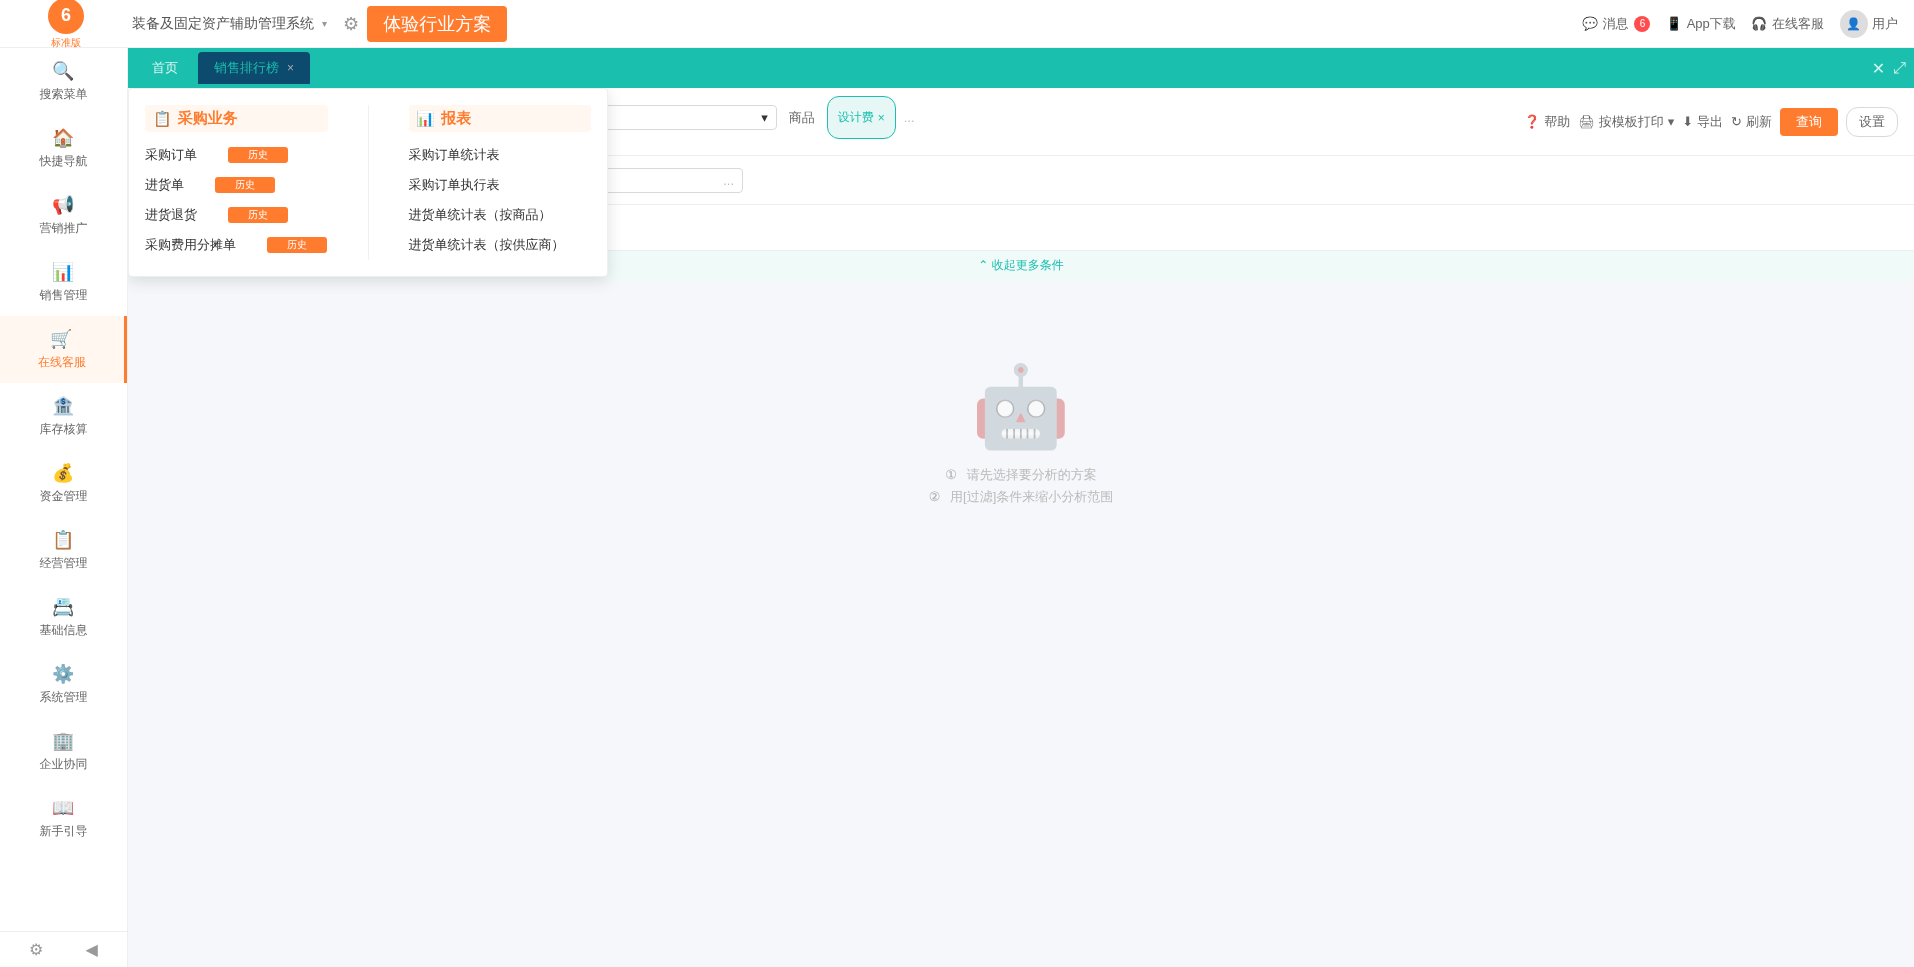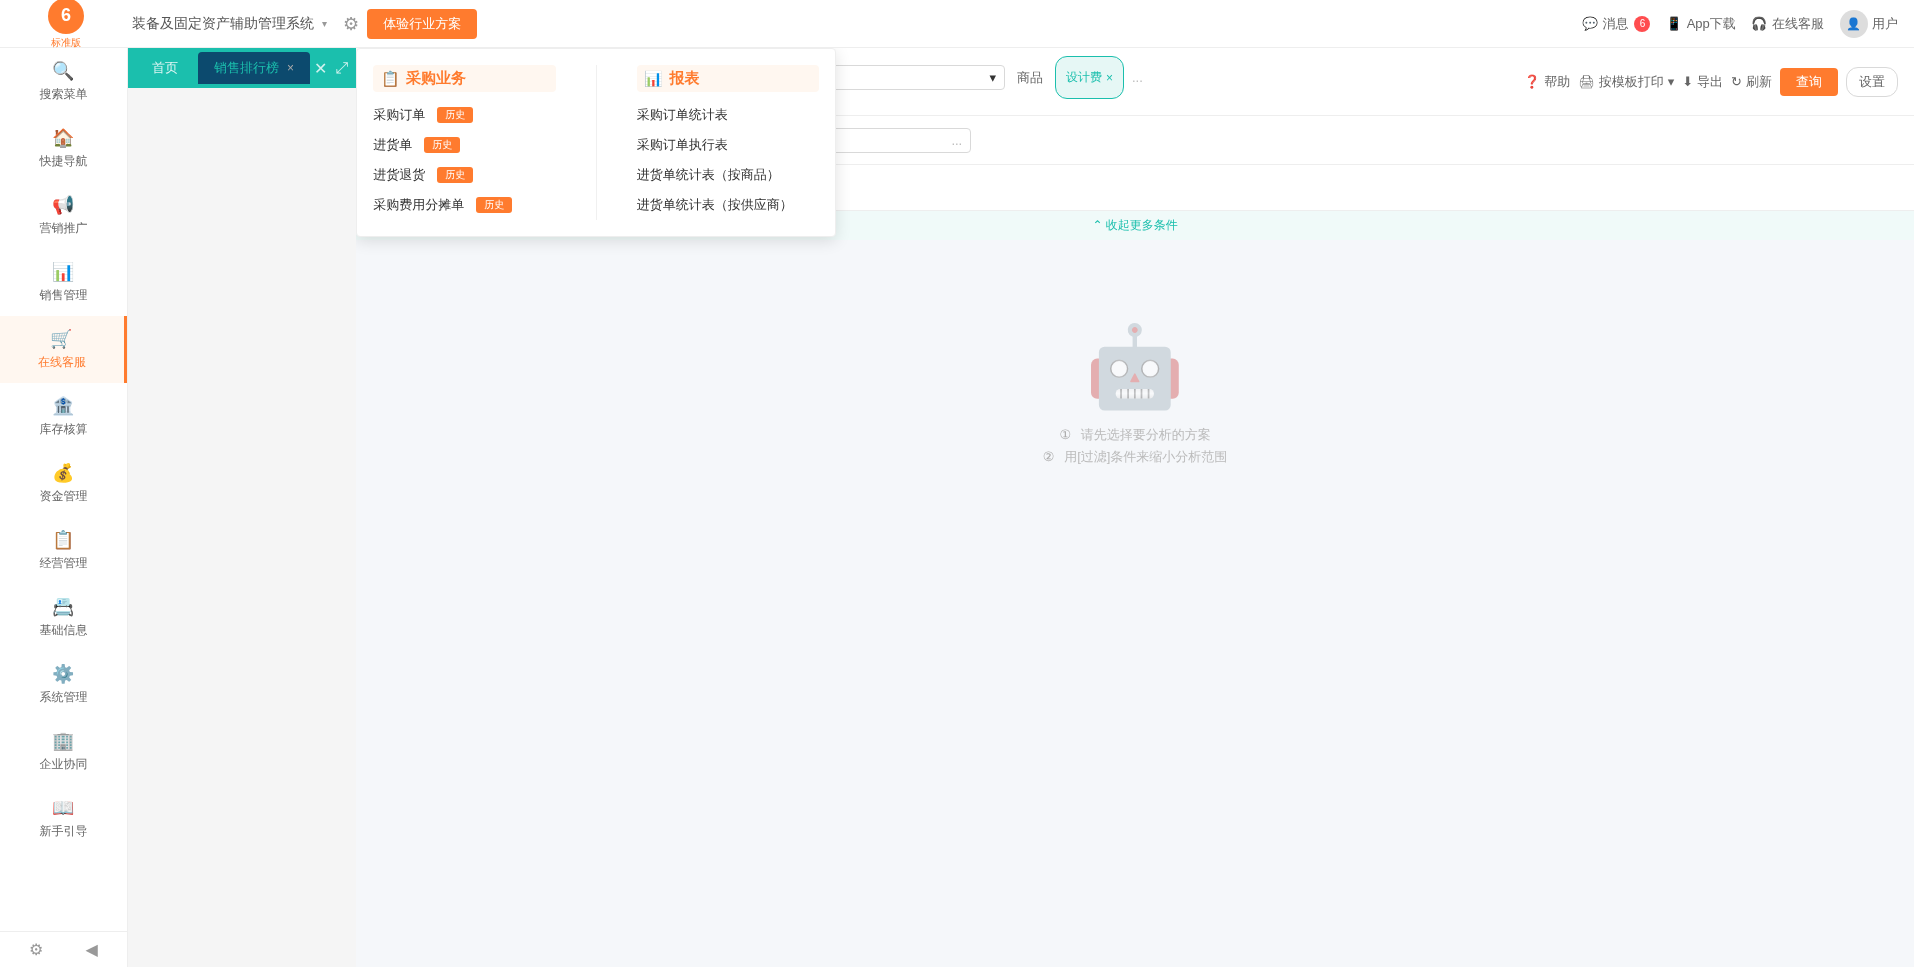--- a/index.html
+++ b/index.html
@@ -3,31 +3,31 @@
   <meta charset="utf-8">
   <style>
     * { box-sizing: border-box; margin: 0; padding: 0; }
     body { font-family: 'Microsoft YaHei', sans-serif; font-size: 13px; background: #f5f5f5; color: #333; overflow: hidden; }
 
     
     .app-container { display: flex; flex-direction: column; height: 967px; width: 1914px; }
     .top-bar { height: 48px; background: #fff; display: flex; align-items: center; padding: 0 16px; border-bottom: 1px solid #eee; flex-shrink: 0; z-index: 100; }
     .main-layout { display: flex; flex: 1; overflow: hidden; }
     .sidebar { width: 128px; background: #fff; border-right: 1px solid #eee; display: flex; flex-direction: column; flex-shrink: 0; }
-    .content-area { flex: 1; display: flex; flex-direction: row; overflow: hidden; }
+    .content-area { flex: 1; display: flex; flex-direction: column; overflow: hidden; }
     .tab-bar { height: 40px; background: #1bbfad; display: flex; align-items: center; padding: 0 8px; flex-shrink: 0; }
     .main-content { flex: 1; background: #f5f7fa; overflow: auto; position: relative; }
 
     
     .top-bar-left { display: flex; align-items: center; gap: 8px; }
     .logo-area { display: flex; flex-direction: column; align-items: center; justify-content: center; width: 100px; }
     .logo-icon { width: 36px; height: 36px; background: #ff7b2e; border-radius: 50%; display: flex; align-items: center; justify-content: center; color: #fff; font-size: 18px; font-weight: bold; }
     .logo-text { font-size: 10px; color: #ff7b2e; margin-top: 2px; }
     .system-name { font-size: 14px; color: #555; margin-left: 8px; }
-    .top-bar-btn { padding: 6px 16px; background: #ff7b2e; color: #fff; border-radius: 4px; font-size: 13px; cursor: pointer; border: none; }
+    .top-bar-btn { padding: 6px 16px; background: #ff7b2e; color: #fff; border-radius: 4px; font-size: 18px; cursor: pointer; border: none; }
     .top-bar-right { margin-left: auto; display: flex; align-items: center; gap: 16px; }
     .top-bar-right-item { display: flex; align-items: center; gap: 4px; color: #666; font-size: 13px; cursor: pointer; }
     .badge { background: #ff4d4f; color: #fff; border-radius: 50%; width: 16px; height: 16px; font-size: 10px; display: flex; align-items: center; justify-content: center; margin-left: 2px; }
     .user-avatar { width: 28px; height: 28px; background: #ddd; border-radius: 50%; display: flex; align-items: center; justify-content: center; font-size: 12px; }
     .dropdown-arrow { color: #999; font-size: 10px; }
 
     
     .sidebar-item { display: flex; flex-direction: column; align-items: center; justify-content: center; padding: 12px 0; cursor: pointer; color: #666; font-size: 12px; gap: 4px; transition: background 0.2s; }
     .sidebar-item.active { background: #fff7f0; color: #ff7b2e; border-right: 3px solid #ff7b2e; }
     .sidebar-icon { font-size: 18px; }
@@ -55,21 +55,21 @@
 
     
     .empty-state { display: flex; flex-direction: column; align-items: center; justify-content: center; padding: 80px 0; color: #aaa; }
     .empty-text { font-size: 13px; color: #bbb; margin-bottom: 4px; }
 
     
     .dropdown-menu { position: absolute; top: 0; left: 128px; background: #fff; border: 1px solid #eee; border-radius: 4px; box-shadow: 0 4px 16px rgba(0,0,0,0.12); z-index: 200; display: flex; padding: 16px; gap: 32px; min-width: 480px; }
     .menu-section { flex: 1; }
     .menu-section-title { font-size: 15px; color: #ff7b2e; font-weight: bold; margin-bottom: 12px; display: flex; align-items: center; gap: 6px; }
     .menu-item { display: flex; align-items: center; gap: 12px; padding: 6px 0; cursor: pointer; color: #333; font-size: 13px; }
-    .menu-item-badge { background: #ff7b2e; color: #fff; border-radius: 3px; padding: 1px 8px; font-size: 10px; }
+    .menu-item-badge { background: #ff7b2e; color: #fff; border-radius: 3px; padding: 1px 20px; font-size: 10px; margin-left: 19px; }
     .section-bg-title { background: #fff7f0; padding: 4px 8px; border-radius: 4px; margin-bottom: 8px; }
     .collapse-bar { text-align: center; padding: 6px; color: #1bbfad; font-size: 12px; cursor: pointer; background: #f0faf9; }
     .three-dots { color: #bbb; cursor: pointer; margin-left: 4px; }
     .fi-tag { background: #e6f7f5; border: 1px solid #1bbfad; border-radius: 12px; padding: 12px 10px; font-size: 12px; color: #1bbfad; display: flex; align-items: center; gap: 4px; }
     .fi-tag-close { color: #1bbfad; cursor: pointer; }
   </style>
 </head>
 <body>
 
 <div class="app-container">

